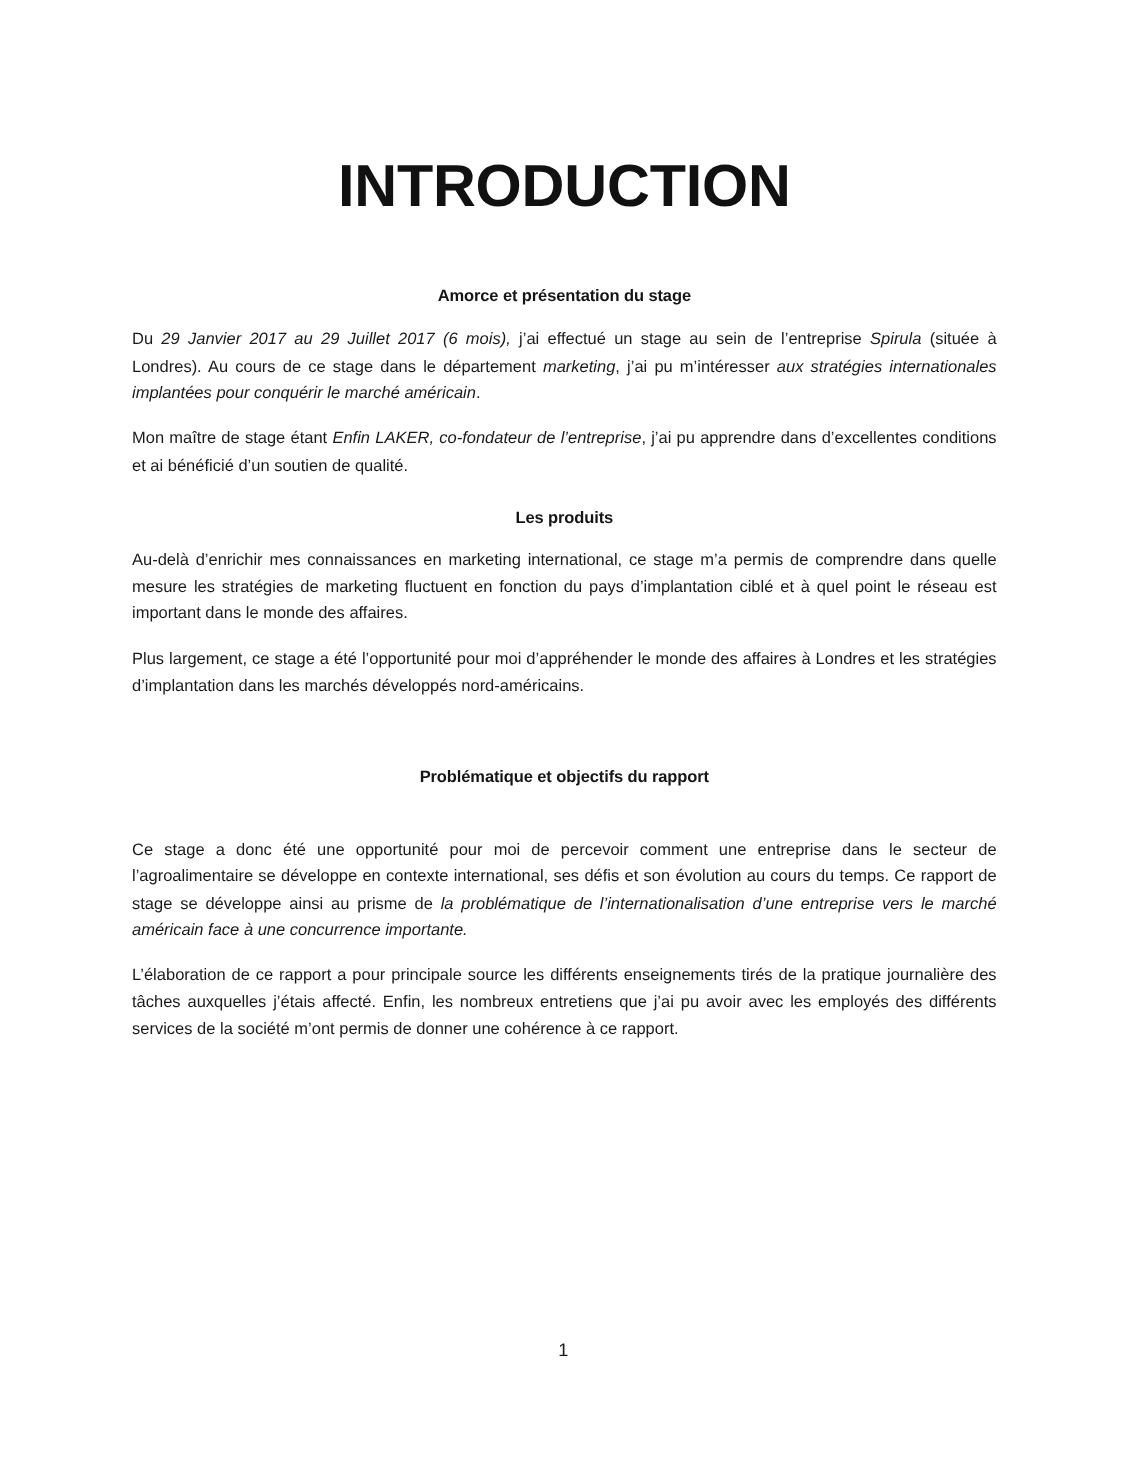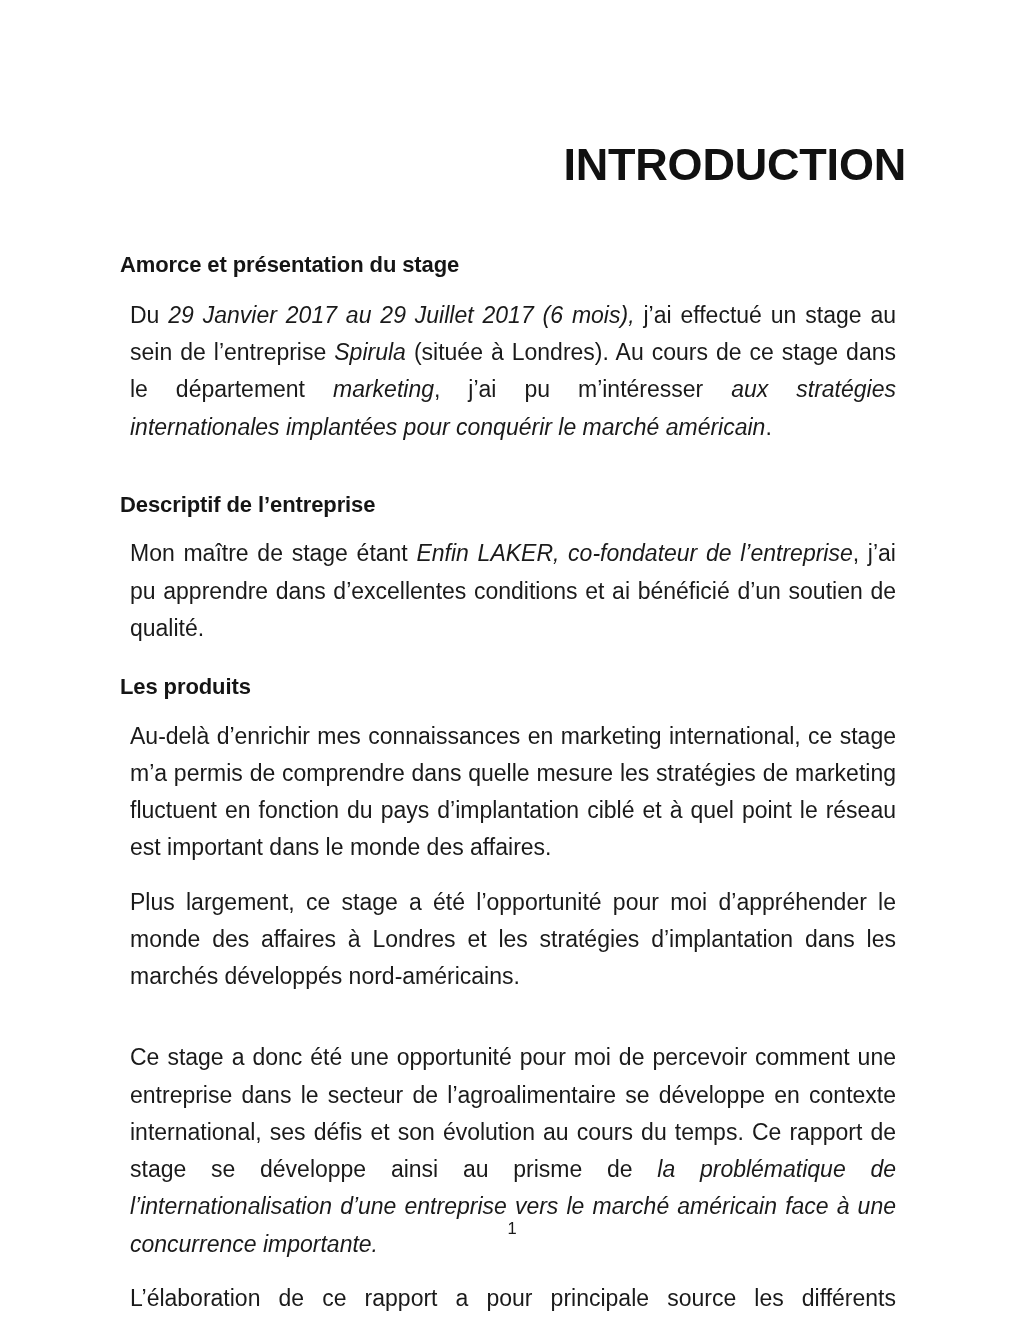--- a/index.html
+++ b/index.html
@@ -24,52 +24,53 @@
   }
   .content {
     position: absolute;
     left: 120px;
     top: 0;
     width: 786px;
   }
 
   
   .doc-title {
-    font-size: 45px;
+    font-size: 54px;
     font-weight: bold;
     line-height: 1.05;
     letter-spacing: -0.2px;
     margin: 0;
     padding-top: 141px;
-    text-align: right;
+    text-align: center;
     color: #111111;
   }
 
   
   .section-heading {
-    font-size: 22px;
+    font-size: 15px;
     font-weight: bold;
+    text-align: center;
     color: #151515;
     line-height: 1.25;
     margin: 0;
     letter-spacing: -0.1px;
   }
   .sh-gap-1 { margin-top: 63px; }
   .sh-gap-2 { margin-top: 45px; }
   .sh-gap-3 { margin-top: 26px; }
   .sh-gap-4 { margin-top: 62px; }
 
   
   .para {
-    font-size: 23px;
+    font-size: 15px;
     line-height: 1.62;
     text-align: justify;
     text-justify: inter-word;
     color: #1a1a1a;
-    margin: 10px;
+    margin: 0;
     hyphens: none;
   }
   .p-after-heading { margin-top: 18px; }
   .p-after-heading-wide { margin-top: 44px; }
   .p-follow { margin-top: 17px; }
 
   .para i, .para em {
     font-style: italic;
   }
 
@@ -89,26 +90,26 @@
 <body>
 
 <div class="page">
   <div class="content">
 
     <h1 class="doc-title">INTRODUCTION</h1>
 
     <h2 class="section-heading sh-gap-1">Amorce et présentation du stage</h2>
     <p class="para p-after-heading"><span>Du </span><i>29 Janvier 2017 au 29 Juillet 2017 (6 mois),</i><span> j’ai effectué un stage au sein de l’entreprise </span><i>Spirula</i><span> (située à Londres). Au cours de ce stage dans le département </span><i>marketing</i><span>, j’ai pu m’intéresser </span><i>aux stratégies internationales implantées pour conquérir le marché américain</i><span>.</span></p>
 
-    <h2 class="section-heading sh-gap-2">Descriptif de l’entreprise</h2>
     <p class="para p-follow"><span>Mon maître de stage étant </span><i>Enfin LAKER, co-fondateur de l’entreprise</i><span>, j’ai pu apprendre dans d’excellentes conditions et ai bénéficié d’un soutien de qualité.</span></p>
 
     <h2 class="section-heading sh-gap-3">Les produits</h2>
     <p class="para p-follow"><span>Au-delà d’enrichir mes connaissances en marketing international, ce stage m’a permis de comprendre dans quelle mesure les stratégies de marketing fluctuent en fonction du pays d’implantation ciblé et à quel point le réseau est important dans le monde des affaires.</span></p>
     <p class="para p-follow"><span>Plus largement, ce stage a été l’opportunité pour moi d’appréhender le monde des affaires à Londres et les stratégies d’implantation dans les marchés développés nord-américains.</span></p>
 
+    <h2 class="section-heading sh-gap-4">Problématique et objectifs du rapport</h2>
     <p class="para p-after-heading-wide"><span>Ce stage a donc été une opportunité pour moi de percevoir comment une entreprise dans le secteur de l’agroalimentaire se développe en contexte international, ses défis et son évolution au cours du temps. Ce rapport de stage se développe ainsi au prisme de </span><i>la problématique de l’internationalisation d’une entreprise vers le marché américain face à une concurrence importante.</i></p>
     <p class="para p-follow"><span>L’élaboration de ce rapport a pour principale source les différents enseignements tirés de la pratique journalière des tâches auxquelles j’étais affecté. Enfin, les nombreux entretiens que j’ai pu avoir avec les employés des différents services de la société m’ont permis de donner une cohérence à ce rapport.</span></p>
 
   </div>
 
   <div class="page-number">1</div>
 </div>
 
 </body></html>

